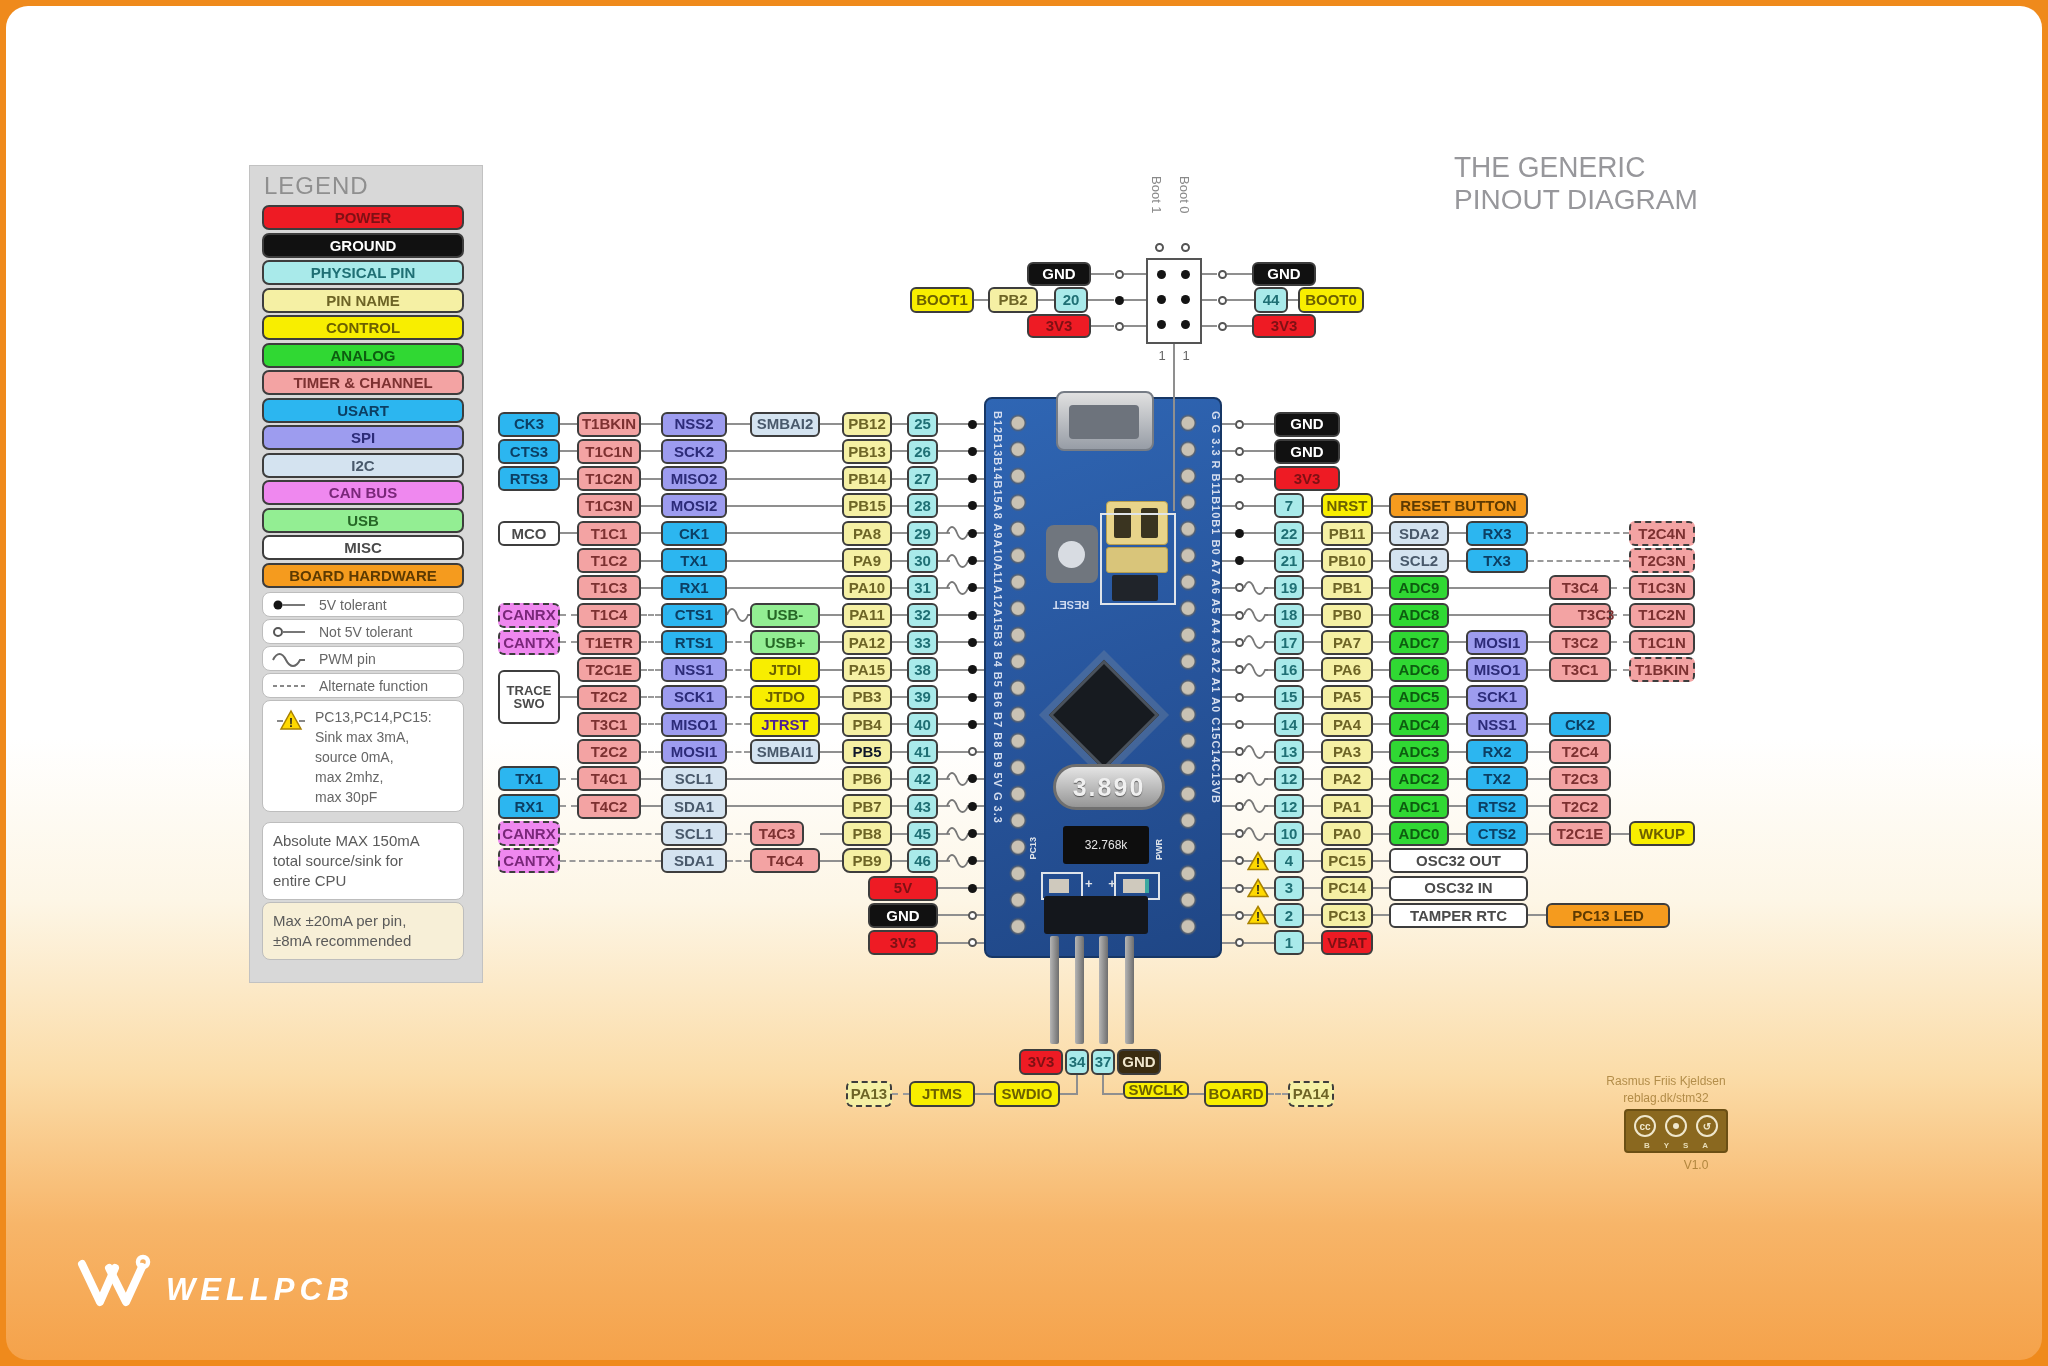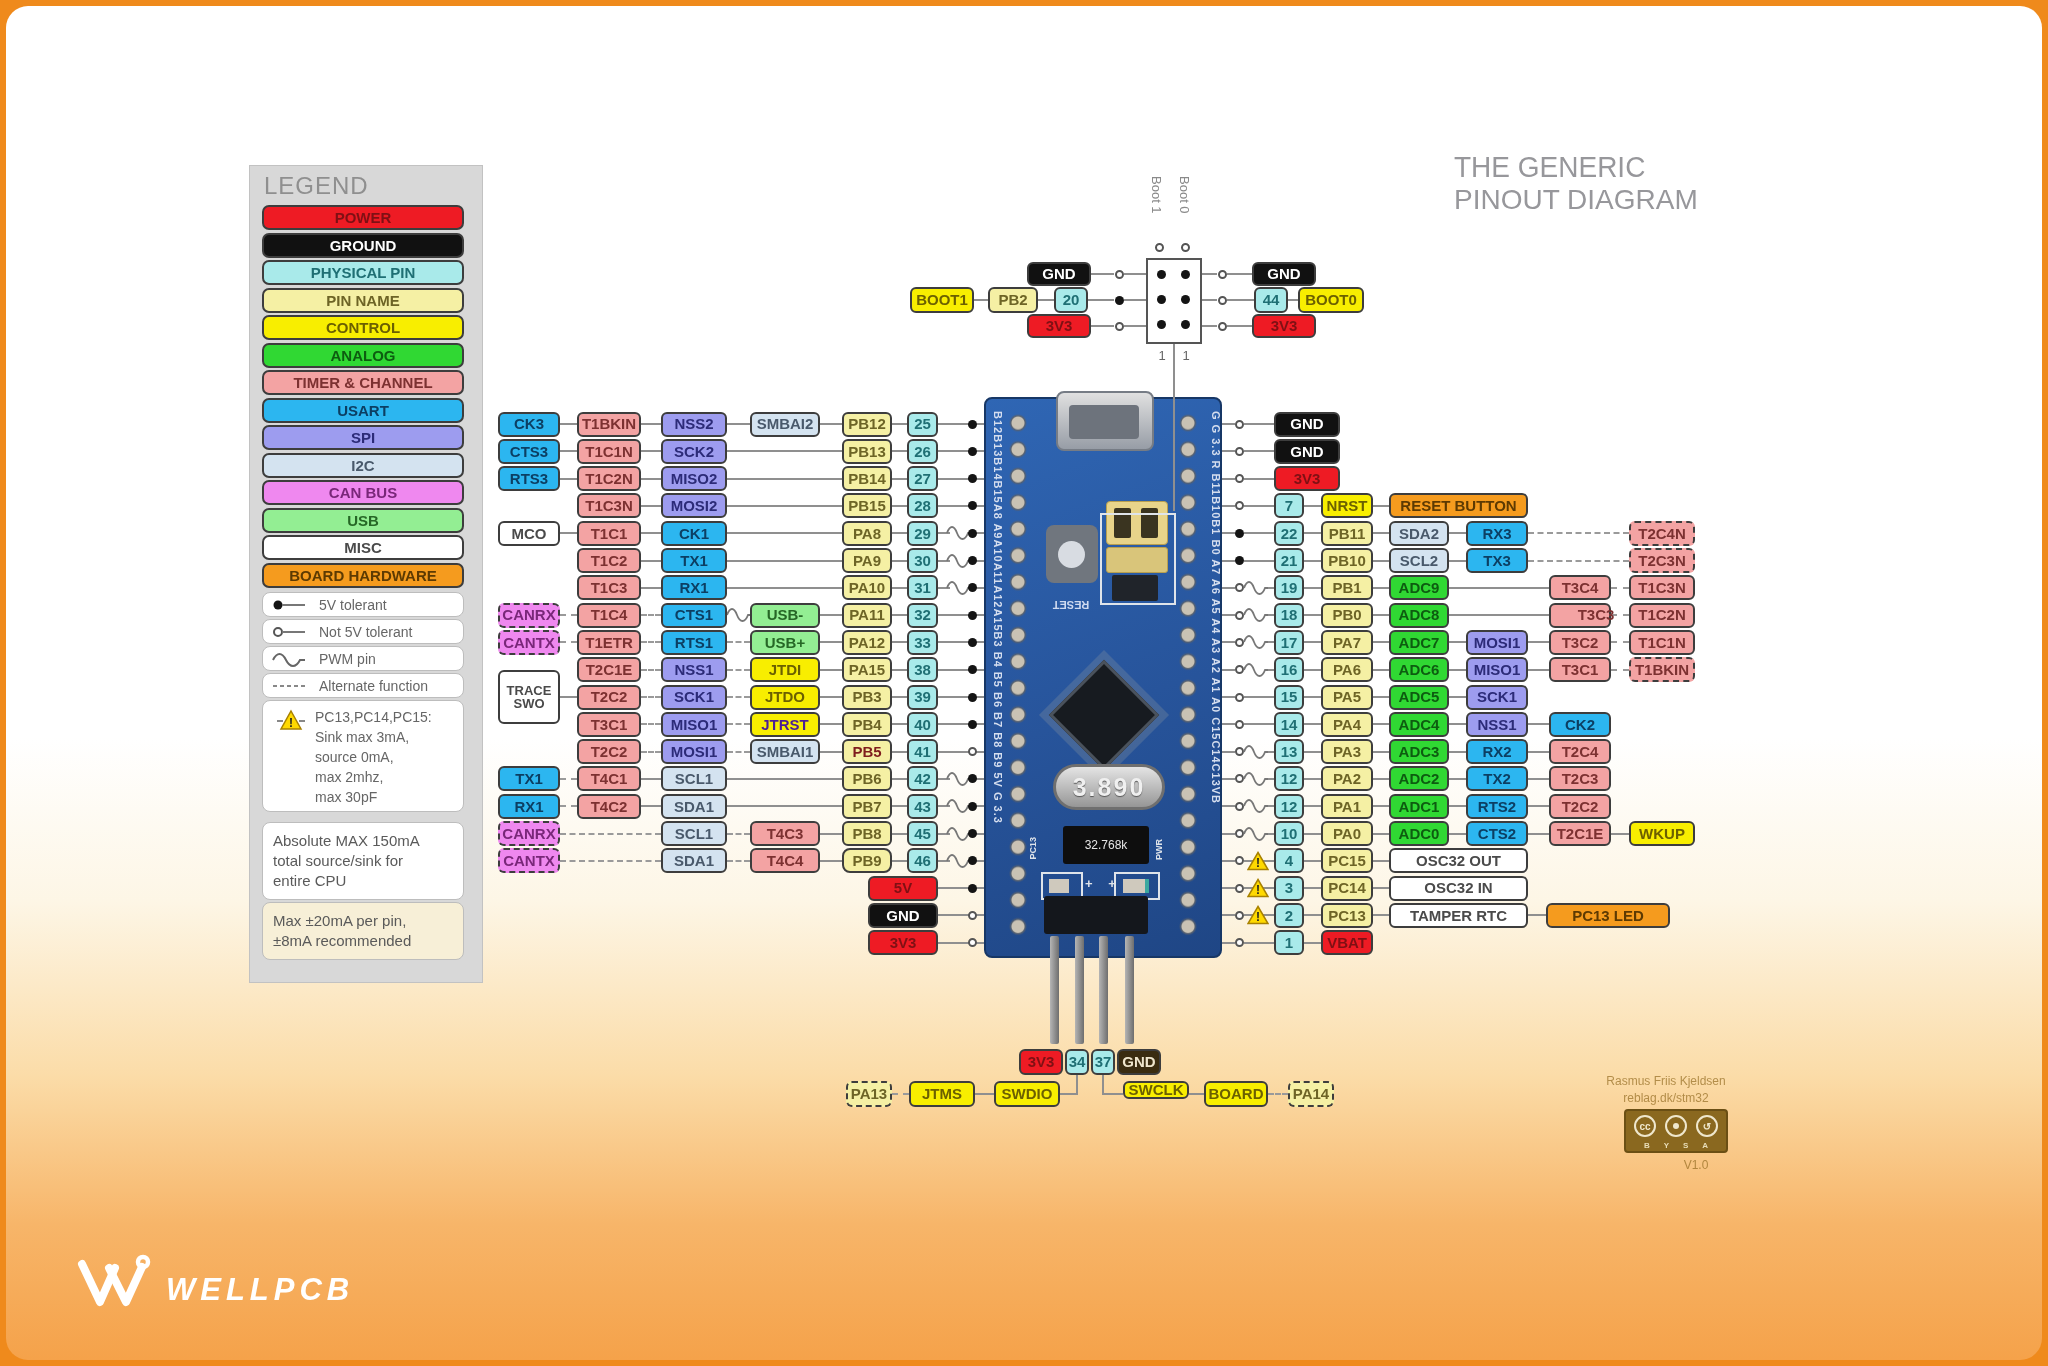--- a/index.html
+++ b/index.html
@@ -346,21 +346,21 @@
     <div class="hline" style="left: 886px; top: 717.3px; width: 15px; height: 0px;"></div>
     <div class="chip" style="left: 901px; top: 705.8px; width: 31px; height: 25px; background: rgb(169, 234, 234); color: rgb(31, 111, 116);">40</div>
     <div class="hline" style="left: 932px; top: 717.3px; width: 46px; height: 0px;"></div>
     <div class="dot" style="left: 961.5px; top: 713.8px;"></div>
     <div class="chip" style="left: 571px; top: 733.1px; width: 64px; height: 25px; background: rgb(243, 163, 163); color: rgb(124, 49, 49);">T2C2</div>
     <div class="hline dashed" style="left: 635px; top: 744.6px; width: 20px; height: 0px;"></div>
     <div class="chip" style="left: 655px; top: 733.1px; width: 66px; height: 25px; background: rgb(157, 156, 239); color: rgb(44, 43, 120);">MOSI1</div>
     <div class="hline dashed" style="left: 721px; top: 744.6px; width: 23px; height: 0px;"></div>
     <div class="chip" style="left: 744px; top: 733.1px; width: 70px; height: 25px; background: rgb(212, 227, 240); color: rgb(73, 89, 107);">SMBAI1</div>
     <div class="hline" style="left: 814px; top: 744.6px; width: 22px; height: 0px;"></div>
-    <div class="chip" style="left: 836px; top: 733.1px; width: 50px; height: 25px; background: rgb(245, 240, 164); color: #7f1d1d;">PB5</div>
+    <div class="chip" style="left: 836px; top: 733.1px; width: 50px; height: 25px; background: rgb(245, 240, 164); color: #0f172a;">PB5</div>
     <div class="hline" style="left: 886px; top: 744.6px; width: 15px; height: 0px;"></div>
     <div class="chip" style="left: 901px; top: 733.1px; width: 31px; height: 25px; background: rgb(169, 234, 234); color: rgb(31, 111, 116);">41</div>
     <div class="hline" style="left: 932px; top: 744.6px; width: 46px; height: 0px;"></div>
     <div class="dot open" style="left: 961.5px; top: 741.1px;"></div>
     <div class="chip" style="left: 492px; top: 760.4px; width: 62px; height: 25px; background: rgb(44, 182, 240); color: rgb(12, 63, 99);">TX1</div>
     <div class="hline dashed" style="left: 554px; top: 771.9px; width: 17px; height: 0px;"></div>
     <div class="chip" style="left: 571px; top: 760.4px; width: 64px; height: 25px; background: rgb(243, 163, 163); color: rgb(124, 49, 49);">T4C1</div>
     <div class="hline" style="left: 635px; top: 771.9px; width: 20px; height: 0px;"></div>
     <div class="chip" style="left: 655px; top: 760.4px; width: 66px; height: 25px; background: rgb(212, 227, 240); color: rgb(73, 89, 107);">SCL1</div>
     <div class="hline" style="left: 721px; top: 771.9px; width: 115px; height: 0px;"></div>
@@ -385,21 +385,21 @@
     <div class="hline" style="left: 932px; top: 799.2px; width: 12px; height: 0px;"></div>
     <div class="wavewrap" style="left: 940px; top: 792.2px; width: 26px; height: 16px;"><svg width="26" height="16" viewBox="0 0 26 16">
         <path d="M1 8 C4 0,8 0,11 8 S19 16,22 8 L25 8" fill="none" stroke="#777" stroke-width="1.8"></path>
       </svg></div>
     <div class="hline" style="left: 962px; top: 799.2px; width: 16px; height: 0px;"></div>
     <div class="dot" style="left: 961.5px; top: 795.7px;"></div>
     <div class="chip dashedb" style="left: 492px; top: 815px; width: 62px; height: 25px; background: rgb(239, 136, 239); color: rgb(121, 39, 121);">CANRX</div>
     <div class="hline dashed" style="left: 554px; top: 826.5px; width: 101px; height: 0px;"></div>
     <div class="chip" style="left: 655px; top: 815px; width: 66px; height: 25px; background: rgb(212, 227, 240); color: rgb(73, 89, 107);">SCL1</div>
     <div class="hline dashed" style="left: 721px; top: 826.5px; width: 23px; height: 0px;"></div>
-    <div class="chip" style="left: 744px; top: 815px; width: 70px; height: 25px; background: rgb(243, 163, 163); color: rgb(124, 49, 49);">T4C3</div>
+    <div class="chip" style="left: 744px; top: 815px; width: 54px; height: 25px; background: rgb(243, 163, 163); color: rgb(124, 49, 49);">T4C3</div>
     <div class="hline" style="left: 814px; top: 826.5px; width: 22px; height: 0px;"></div>
     <div class="chip" style="left: 836px; top: 815px; width: 50px; height: 25px; background: rgb(245, 240, 164); color: rgb(109, 100, 38);">PB8</div>
     <div class="hline" style="left: 886px; top: 826.5px; width: 15px; height: 0px;"></div>
     <div class="chip" style="left: 901px; top: 815px; width: 31px; height: 25px; background: rgb(169, 234, 234); color: rgb(31, 111, 116);">45</div>
     <div class="hline" style="left: 932px; top: 826.5px; width: 12px; height: 0px;"></div>
     <div class="wavewrap" style="left: 940px; top: 819.5px; width: 26px; height: 16px;"><svg width="26" height="16" viewBox="0 0 26 16">
         <path d="M1 8 C4 0,8 0,11 8 S19 16,22 8 L25 8" fill="none" stroke="#777" stroke-width="1.8"></path>
       </svg></div>
     <div class="hline" style="left: 962px; top: 826.5px; width: 16px; height: 0px;"></div>
     <div class="dot" style="left: 961.5px; top: 823px;"></div>

